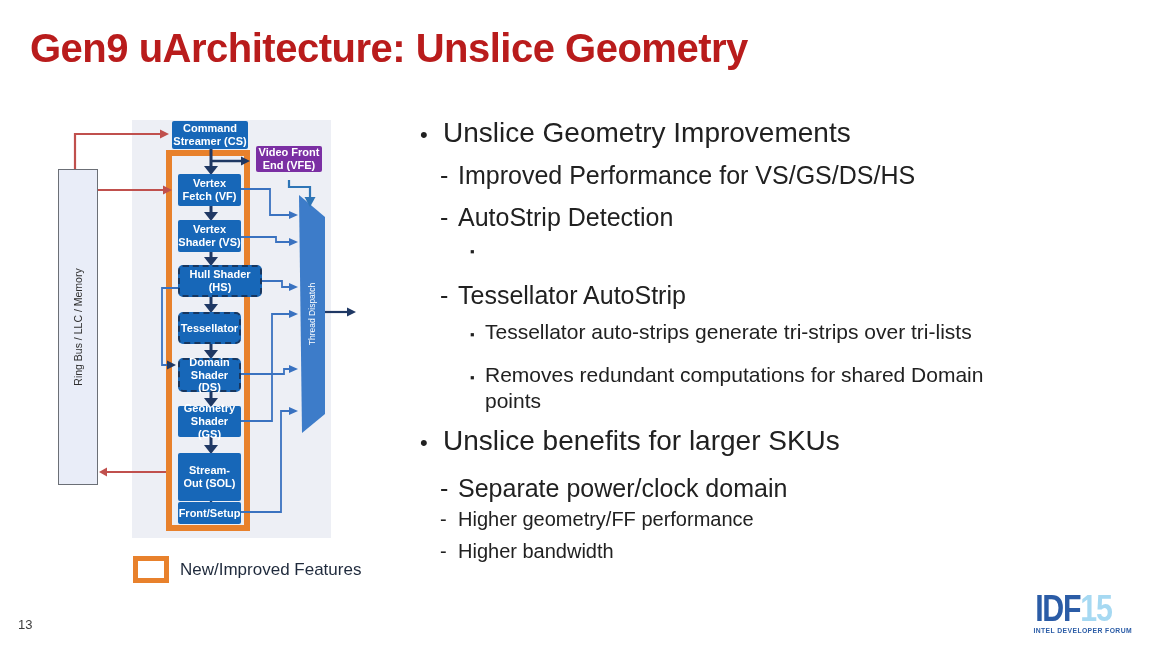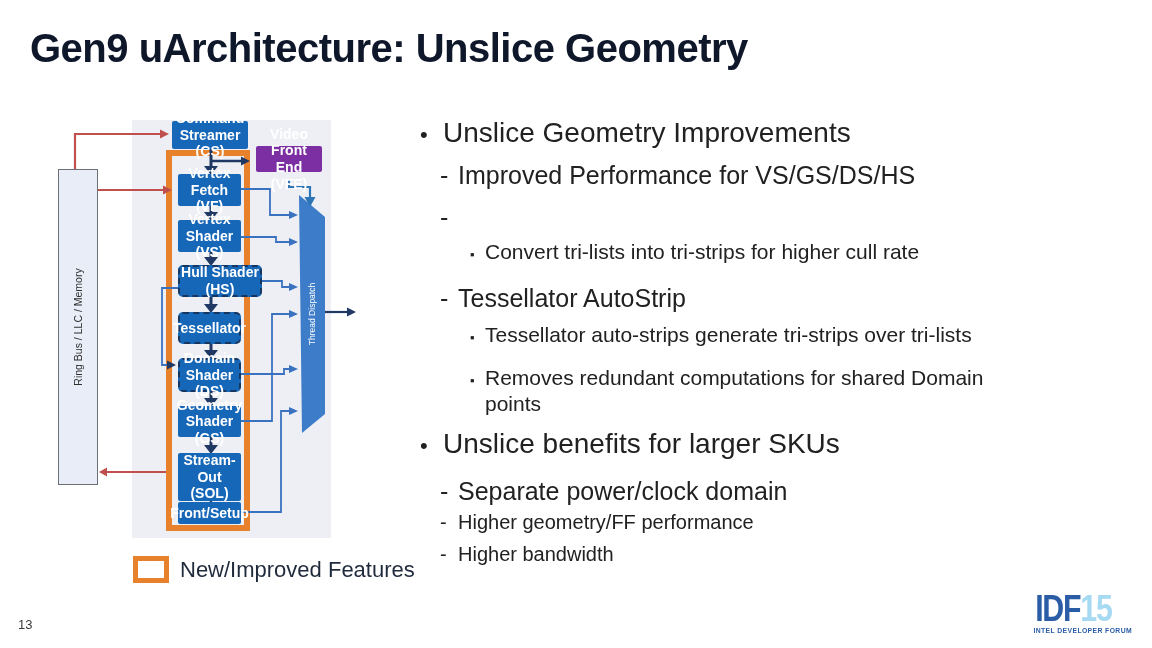--- a/index.html
+++ b/index.html
@@ -3,29 +3,29 @@
 <meta charset="utf-8">
 <style>
   html,body{margin:0;padding:0;background:#ffffff;}
   #stage{
     position:relative;width:1152px;height:648px;background:#ffffff;overflow:hidden;
     font-family:"Liberation Sans","DejaVu Sans",sans-serif;
   }
   
   .slide-title{
     position:absolute;left:30px;top:26px;width:1000px;
-    font-size:40px;font-weight:bold;color:#0f172a;letter-spacing:-0.5px;
+    font-size:40px;font-weight:bold;color:#b91c1c;letter-spacing:-0.5px;
   }
   
   .panel{position:absolute;left:132px;top:120px;width:199px;height:418px;background:#edeff5;z-index:0;}
   .orange-rect{position:absolute;left:166px;top:150px;width:84px;height:381px;border:6px solid #e8812c;box-sizing:border-box;z-index:1;}
   svg.connectors{position:absolute;left:0;top:0;z-index:2;pointer-events:none;}
   .blk{
     position:absolute;z-index:3;display:flex;align-items:center;justify-content:center;text-align:center;
-    background:#1767b8;color:#ffffff;font-weight:bold;font-size:14px;line-height:1.18;
+    background:#1767b8;color:#ffffff;font-weight:bold;font-size:11px;line-height:1.18;
     white-space:pre-line;box-sizing:border-box;border-radius:2px;
   }
   .blk.dashed{border:2.5px dashed #17365f;border-radius:5px;}
   .blk.purple{background:#7b2fa3;}
   .blk-cs  {left:172px;top:121px;width:76px;height:28px;}
   .blk-vfe {left:256px;top:146px;width:66px;height:26px;}
   .blk-vf  {left:178px;top:174px;width:63px;height:32px;}
   .blk-vs  {left:178px;top:220px;width:63px;height:32px;}
   .blk-hs  {left:178px;top:265px;width:84px;height:32px;}
   .blk-tess{left:178px;top:312px;width:63px;height:32px;}
@@ -39,21 +39,21 @@
     display:flex;align-items:center;justify-content:center;
   }
   .ringbus span{transform:rotate(-90deg);white-space:nowrap;font-size:10.5px;color:#2f2f2f;}
   .td-label{
     position:absolute;left:299px;top:195px;width:26px;height:238px;z-index:3;
     display:flex;align-items:center;justify-content:center;
   }
   .td-label span{transform:rotate(-90deg);white-space:nowrap;color:#ffffff;font-size:8.5px;}
   .legend{position:absolute;left:133px;top:556px;display:flex;align-items:center;z-index:3;}
   .legend-box{width:36px;height:27px;border:5px solid #e8812c;box-sizing:border-box;background:#ffffff;}
-  .legend-label{margin-left:11px;font-size:22px;color:#1f2a3c;}
+  .legend-label{margin-left:11px;font-size:17px;color:#1f2a3c;}
   
   .bullets{position:absolute;left:420px;top:116px;width:692px;z-index:1;color:#212121;}
   .bullet{display:flex;align-items:baseline;}
   .bullet .marker{flex:none;}
   .l1{font-size:28px;line-height:34px;}
   .l1 .marker{width:23px;font-size:22px;}
   .l2{font-size:25px;line-height:30px;padding-left:20px;}
   .l2 .marker{width:18px;}
   .l2s{font-size:20px;line-height:25px;padding-left:20px;}
   .l2s .marker{width:18px;}
@@ -189,24 +189,24 @@
     <div class="bullet l1 mb8">
         <span class="marker">•</span>
         <span class="btext">Unslice Geometry Improvements</span>
       </div>
     <div class="bullet l2 mb12">
         <span class="marker">-</span>
         <span class="btext">Improved Performance for VS/GS/DS/HS</span>
       </div>
     <div class="bullet l2 mb7">
         <span class="marker">-</span>
+        <span class="btext">AutoStrip Detection</span>
       </div>
     <div class="bullet l3 mb15">
         <span class="marker">▪</span>
-        <span class="btext">Convert tri-lists into tri-strips for higher cull rate</span>
       </div>
     <div class="bullet l2 mb9">
         <span class="marker">-</span>
         <span class="btext">Tessellator AutoStrip</span>
       </div>
     <div class="bullet l3 mb14">
         <span class="marker">▪</span>
         <span class="btext">Tessellator auto-strips generate tri-strips over tri-lists</span>
       </div>
     <div class="bullet l3 mb10">

